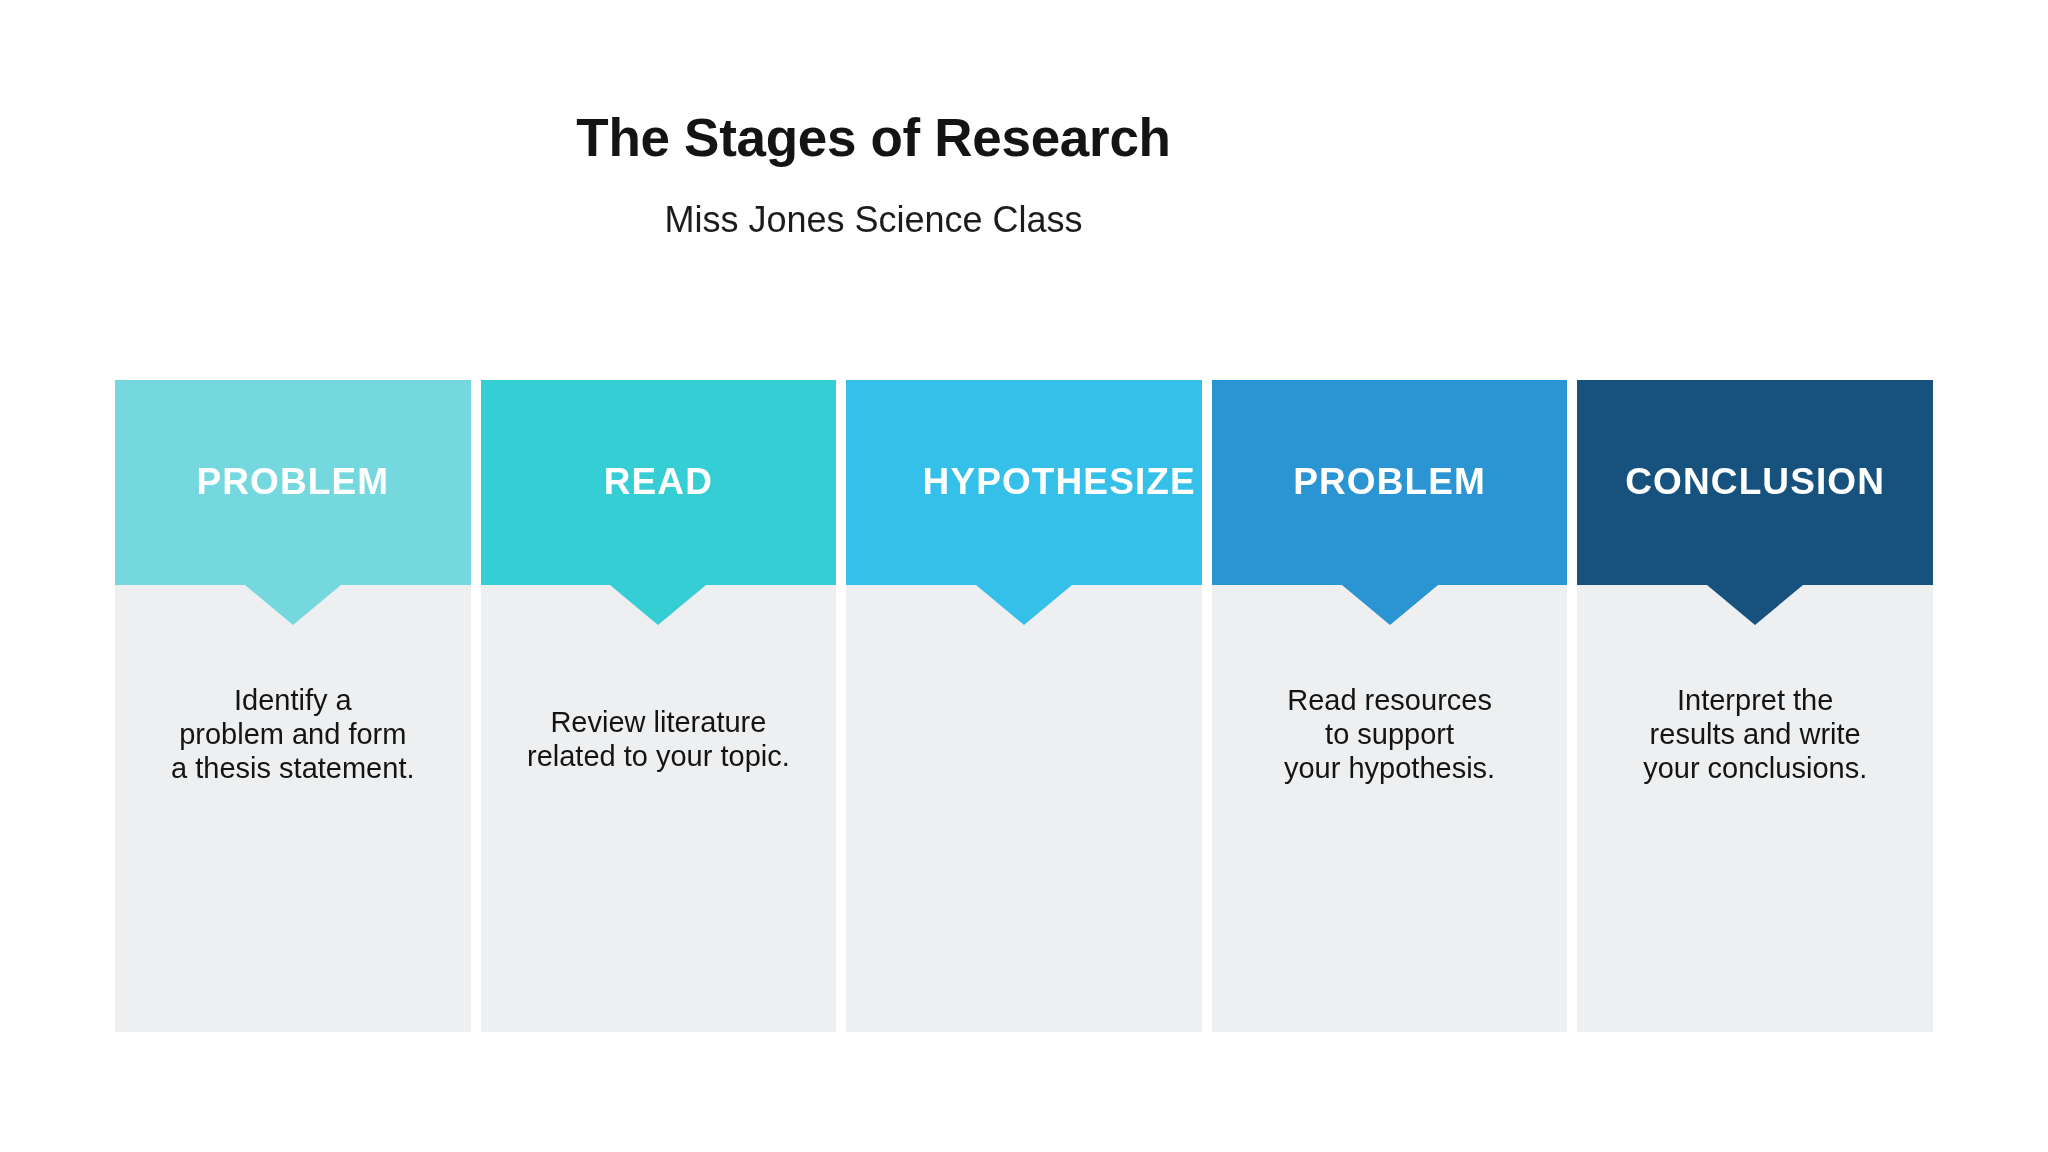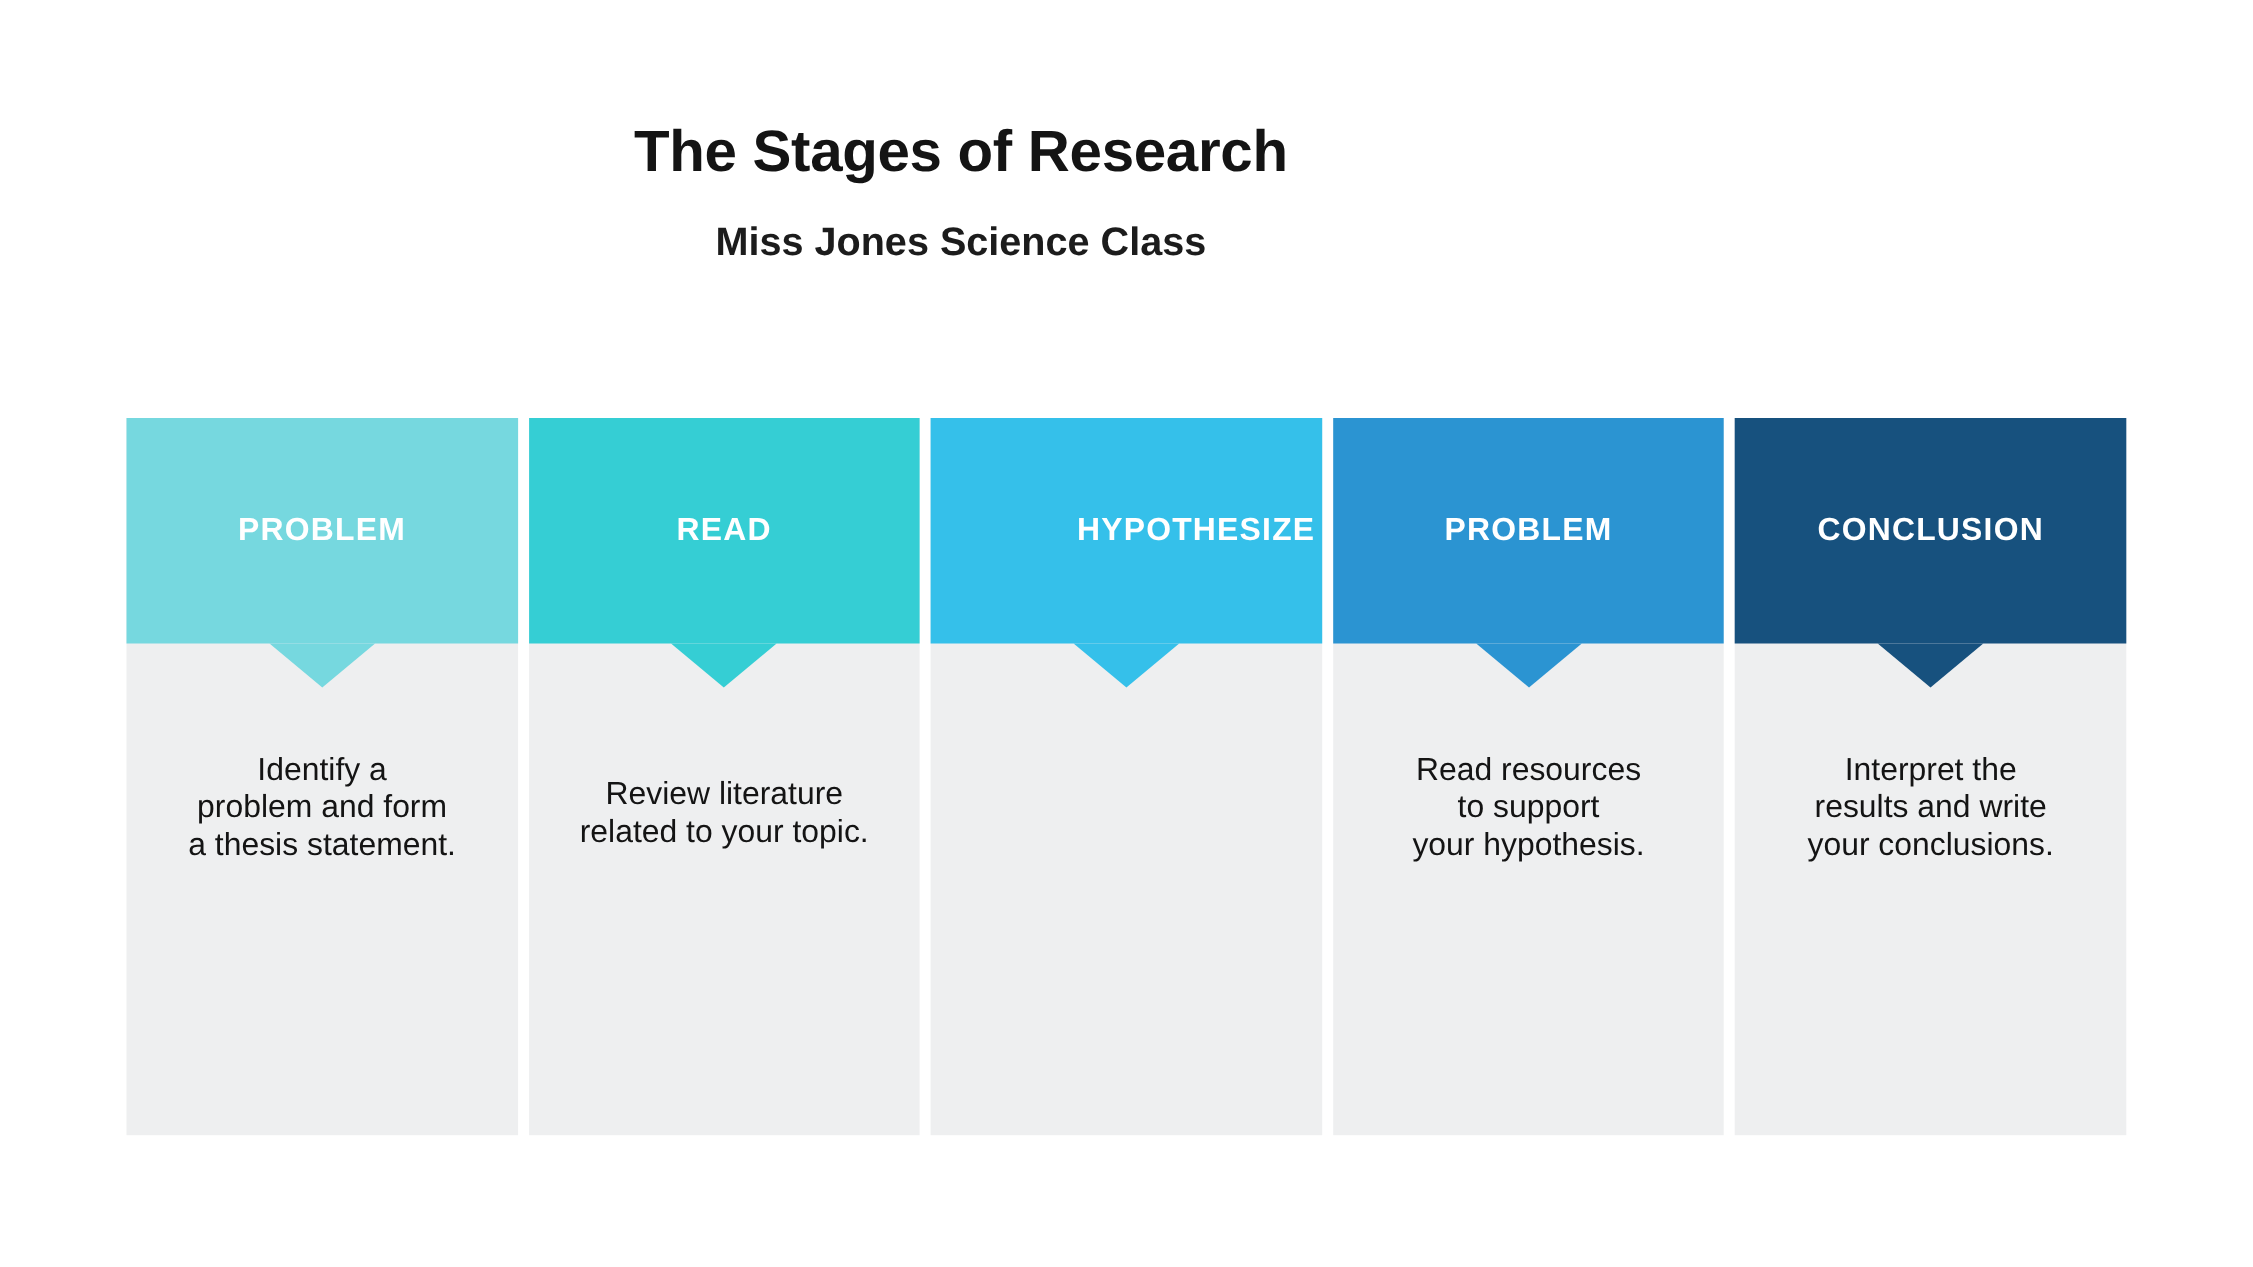--- a/index.html
+++ b/index.html
@@ -32,21 +32,21 @@
   .deck-title {
     font-size: 53px;
     font-weight: bold;
     color: #141414;
     letter-spacing: -0.3px;
     line-height: 1.15;
     margin: 0;
   }
   .deck-subtitle {
     font-size: 36px;
-    font-weight: bold;
+    font-weight: normal;
     color: #1c1c1c;
     line-height: 1.2;
     margin: 29px 0 0 0;
   }
 
   
   .stages {
     position: absolute;
     top: 380px;
     left: 115px;
@@ -66,21 +66,21 @@
   .stage-head {
     position: relative;
     height: 205px;
     flex: 0 0 205px;
     display: flex;
     align-items: center;
     justify-content: center;
   }
   .stage-head-label {
     color: #ffffff;
-    font-size: 29px;
+    font-size: 37px;
     font-weight: bold;
     letter-spacing: 1.1px;
     text-align: center;
     line-height: 1.1;
     position: relative;
     z-index: 2;
     padding: 0 6px;
   }
   .stage-notch {
     position: absolute;

